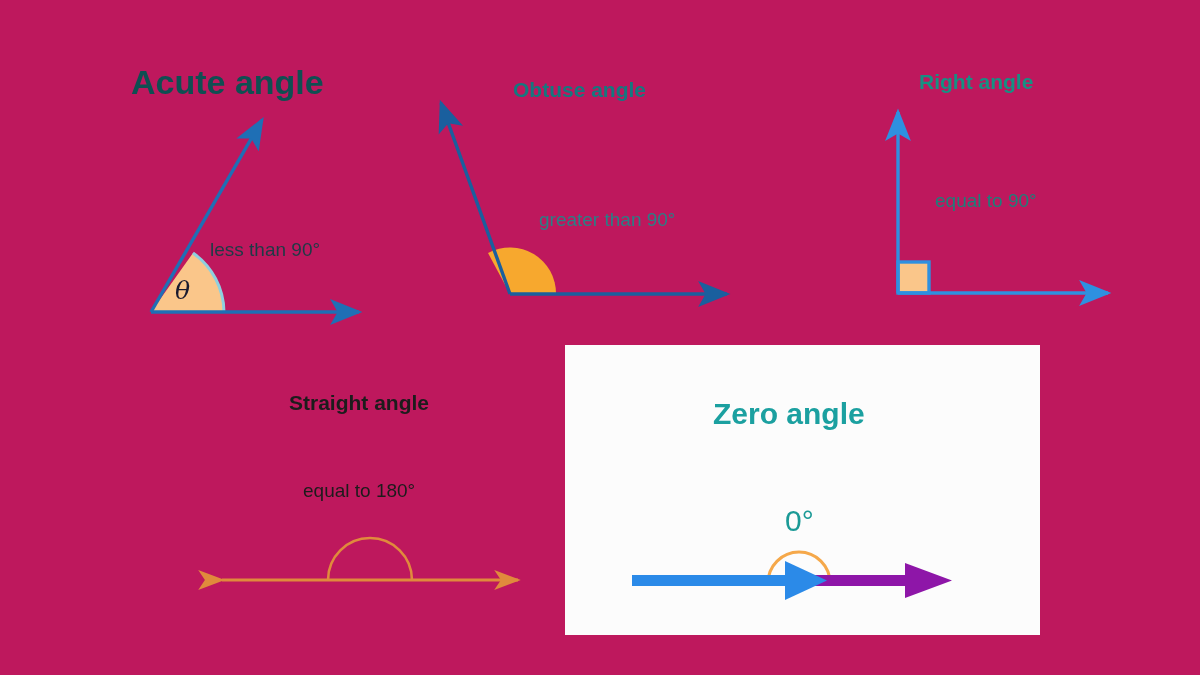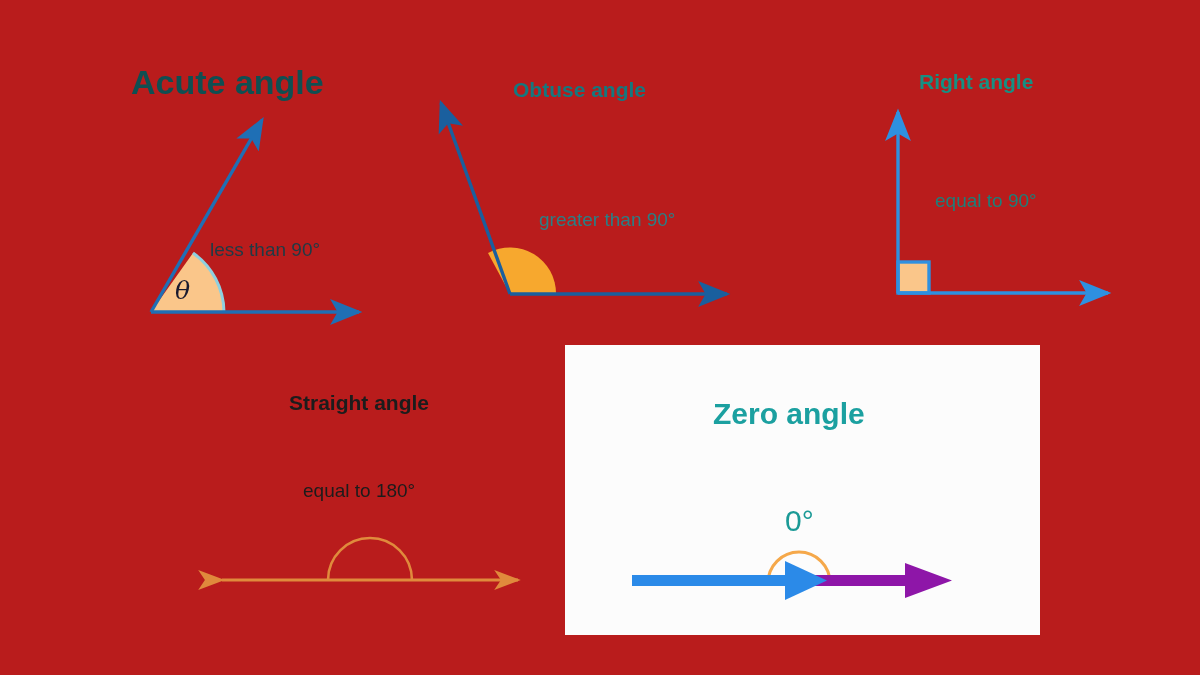--- a/index.html
+++ b/index.html
@@ -4,21 +4,21 @@
 <style>
   html, body {
     margin: 0;
     padding: 0;
     background: #ffffff;
   }
   #canvas {
     position: relative;
     width: 1200px;
     height: 675px;
-    background: #b91c1c;
+    background: #be185d;
     overflow: hidden;
     font-family: "Liberation Sans", sans-serif;
   }
   #figure {
     position: absolute;
     left: 0;
     top: 0;
     width: 1200px;
     height: 675px;
     display: block;

